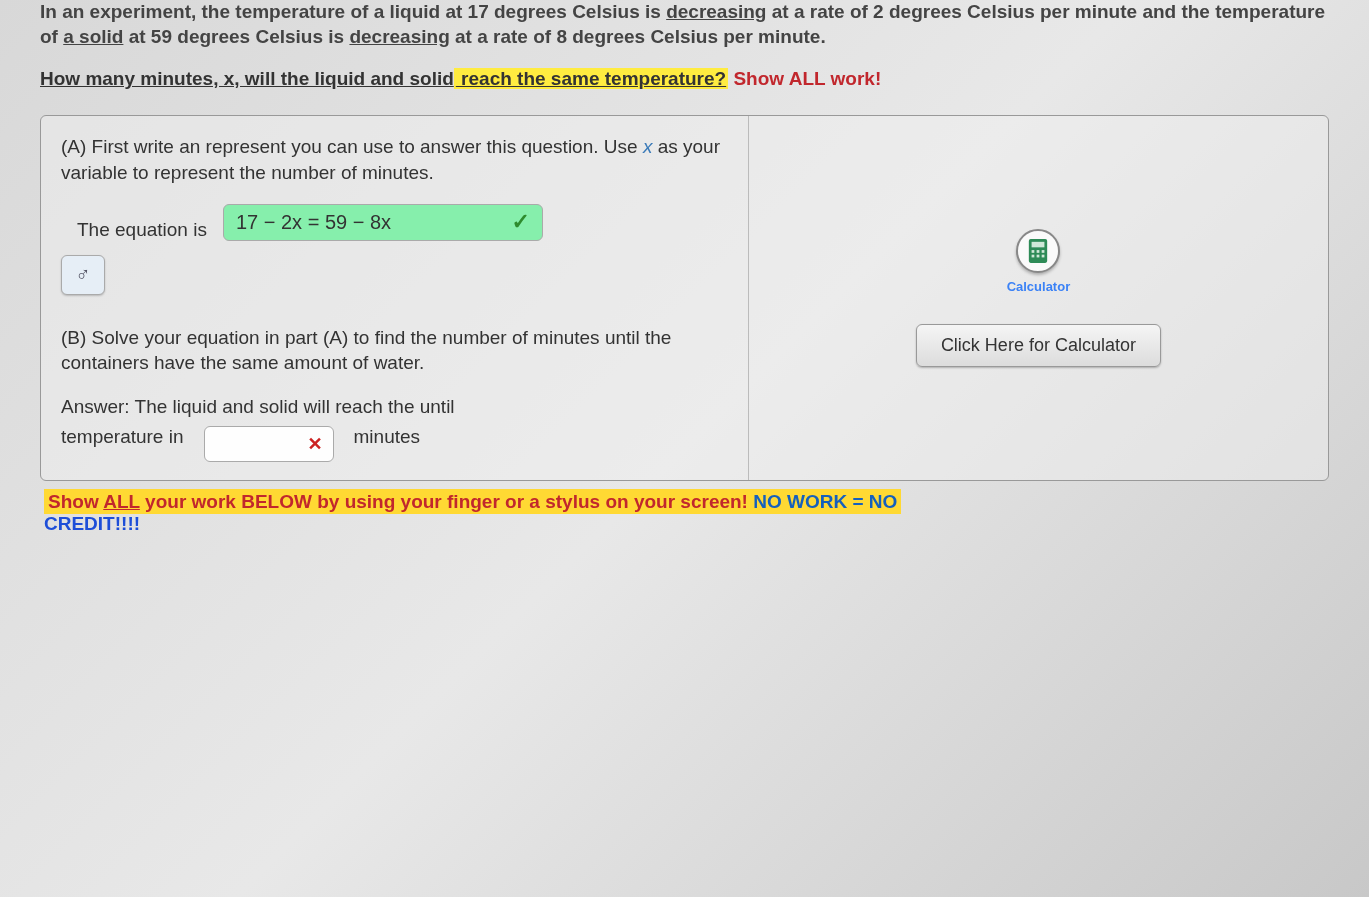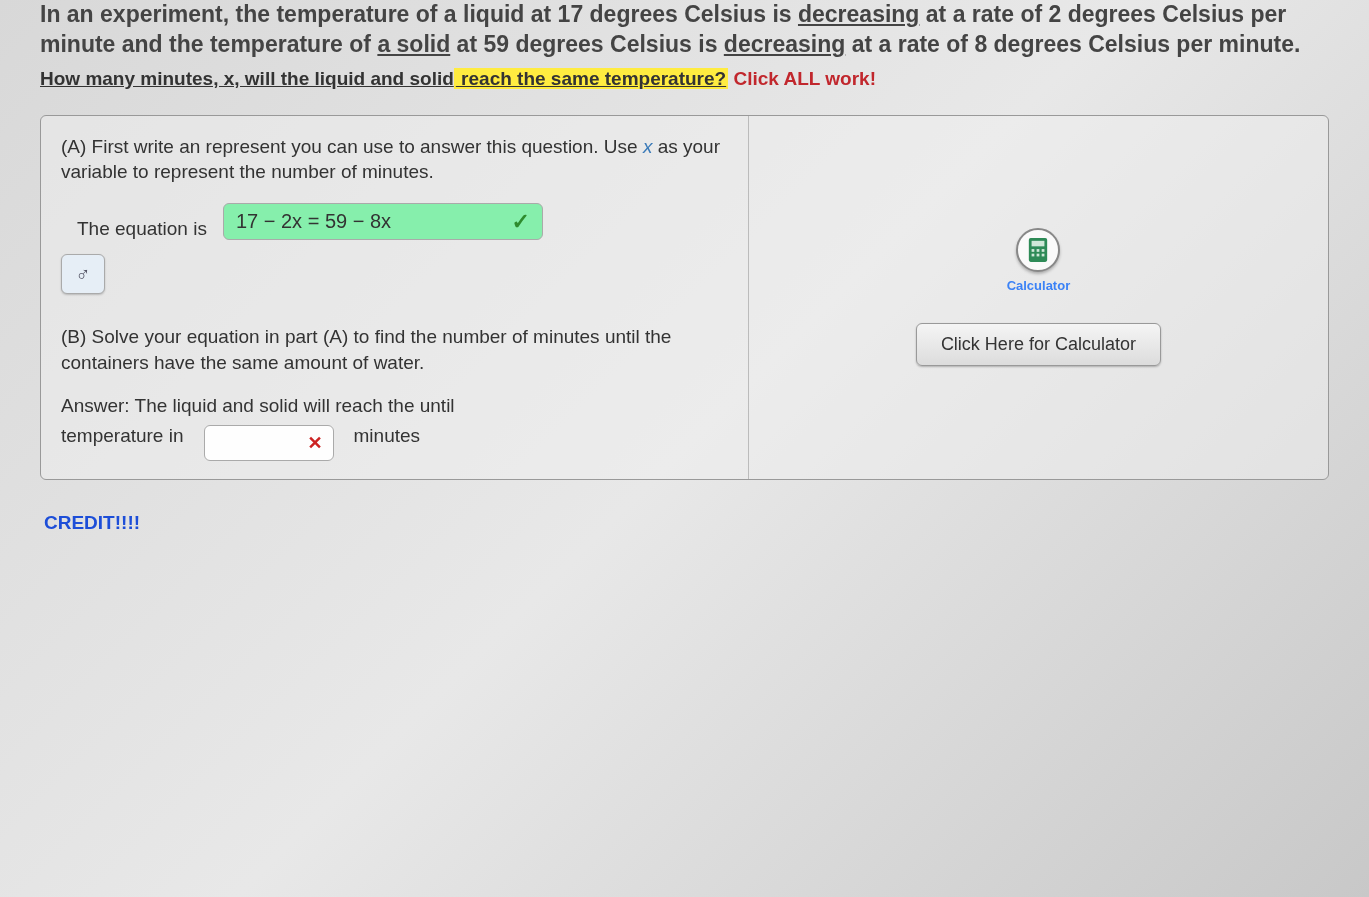--- a/index.html
+++ b/index.html
@@ -6,25 +6,25 @@
   body {
     font-family: 'Lucida Sans Unicode', 'Lucida Grande', Verdana, sans-serif;
     background: linear-gradient(135deg, #d8d8d8 0%, #e8e8e8 50%, #c8c8c8 100%);
     padding: 0 40px 40px 40px;
     width: 1369px;
     height: 897px;
     overflow: hidden;
     color: #333;
   }
   .problem-text {
-    font-size: 23px;
+    font-size: 19px;
     font-weight: bold;
     color: #444;
     line-height: 1.3;
-    margin-bottom: 8px;
+    margin-bottom: 19px;
   }
   .underline { text-decoration: underline; }
   .question-line {
     font-size: 19px;
     font-weight: bold;
     margin-bottom: 25px;
   }
   .highlight-yellow {
     background: #ffec40;
     padding: 0 2px;
@@ -165,21 +165,21 @@
   .bold { font-weight: bold; }
 </style>
 </head>
 <body>
 
 <div class="problem-text">
   <span>In an experiment, the temperature of a liquid at 17 degrees Celsius is </span><span class="underline">decreasing</span><span> at a rate of 2 degrees Celsius per minute and the temperature of </span><span class="underline">a solid</span><span> at 59 degrees Celsius is </span><span class="underline">decreasing</span><span> at a rate of 8 degrees Celsius per minute.</span>
 </div>
 
 <div class="question-line">
-  <span class="underline">How many minutes, x, will the liquid and solid</span><span class="highlight-yellow underline"> reach the same temperature?</span><span class="red-text"> Click ALL work!</span>
+  <span class="underline">How many minutes, x, will the liquid and solid</span><span class="highlight-yellow underline"> reach the same temperature?</span><span class="red-text"> Show ALL work!</span>
 </div>
 
 <div class="answer-box">
   <div class="left-panel">
     <div class="part-text">
       <span>(A) First write an represent you can use to answer this question. Use </span><span class="var-x">x</span><span> as your variable to represent the number of minutes.</span>
     </div>
     <div class="equation-row">
       <span>The equation is</span>
       <span class="equation-input">
@@ -217,15 +217,15 @@
           <rect x="16" y="18" width="3" height="3" fill="#cfe8d8"></rect>
         </svg>
       </div>
       <div class="calc-label">Calculator</div>
     </div>
     <div class="calc-button">Click Here for Calculator</div>
   </div>
 </div>
 
 <div class="show-work-bar bold">
-  <br>
+  <span class="highlight-bar red-text"><span>Show </span><span class="underline">ALL</span><span> your work BELOW by using your finger or a stylus on your screen!</span><span class="blue-text">   NO WORK = NO</span></span><br>
   <span class="teal-text">CREDIT!!!!</span>
 </div>
 
 </body></html>

